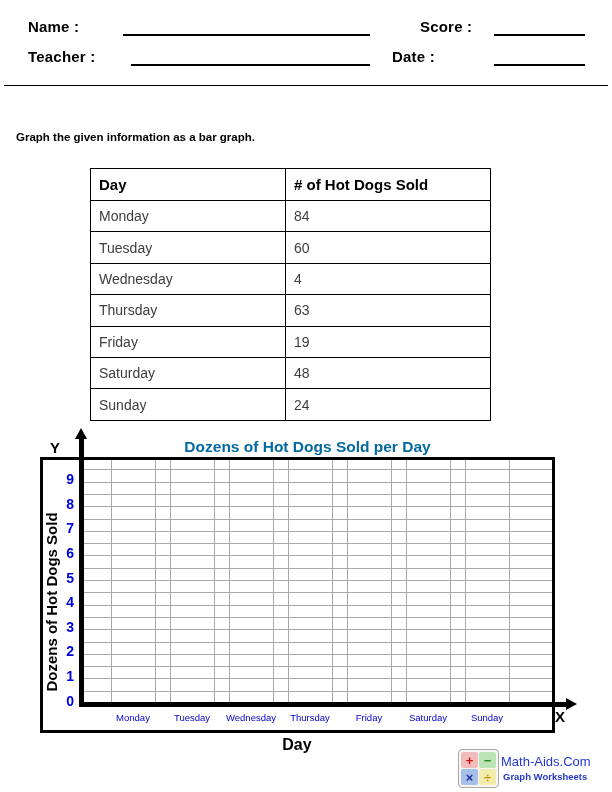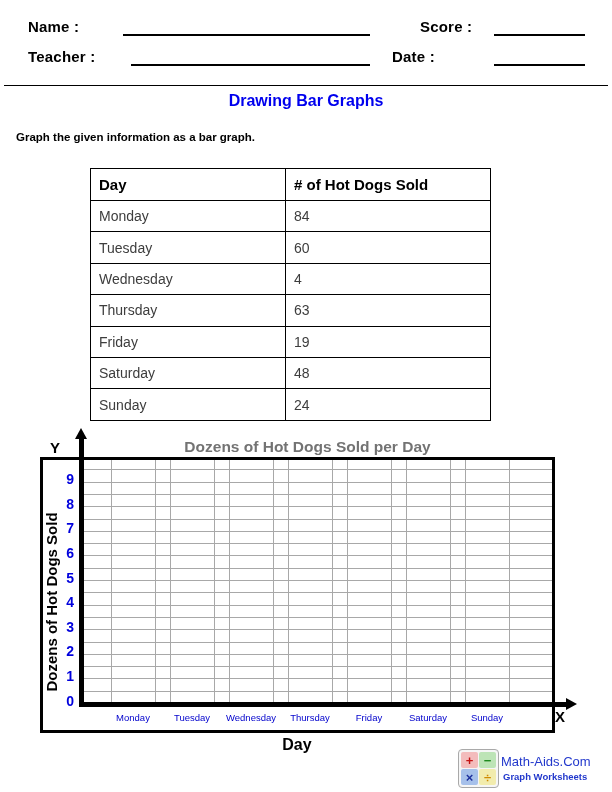--- a/index.html
+++ b/index.html
@@ -26,21 +26,21 @@
   .outer-box { position:absolute; left:40px; top:457px; width:515px; height:276px; border:3px solid #000; }
   .vline { position:absolute; width:1px; background:#a8a8a8; }
   .hline { position:absolute; height:1px; background:#a8a8a8; }
   .y-axis { position:absolute; left:79px; top:437px; width:5px; height:270px; background:#000; }
   .x-axis { position:absolute; left:79px; top:702px; width:488px; height:5px; background:#000; }
   .y-arrow { position:absolute; left:75px; top:428px; width:0; height:0;
              border-left:6px solid transparent; border-right:6px solid transparent; border-bottom:11px solid #000; }
   .x-arrow { position:absolute; left:566px; top:698px; width:0; height:0;
              border-top:6px solid transparent; border-bottom:6px solid transparent; border-left:11px solid #000; }
   .chart-title { position:absolute; left:80px; top:438px; width:455px; text-align:center;
-                 font-size:15.5px; font-weight:bold; color:#737373; }
+                 font-size:15.5px; font-weight:bold; color:#0369a1; }
   .axis-letter { position:absolute; font-size:15px; font-weight:bold; color:#000; }
   .ytick { position:absolute; left:40px; width:34px; text-align:right;
            font-size:14px; font-weight:bold; color:#0000dd; }
   .daylabel { position:absolute; top:712px; width:84px; text-align:center;
               font-size:9.5px; color:#0000cc; }
   .ylabel-rot { position:absolute; left:-49px; top:594px; width:200px; height:16px; text-align:center;
                 transform:rotate(-90deg); font-size:15px; font-weight:bold; color:#000; white-space:nowrap; }
   .xlabel { position:absolute; left:217px; top:736px; width:160px; text-align:center;
             font-size:16px; font-weight:bold; color:#000; }
 
@@ -62,21 +62,20 @@
   <div class="abs write-line" style="left:123px; top:34px; width:247px;"></div>
   <div class="abs field-label" style="left:392px; top:18px;margin-left:28px;">Score :</div>
   <div class="abs write-line" style="left:494px; top:34px; width:91px;"></div>
   <div class="abs field-label" style="left:28px; top:48px;">Teacher :</div>
   <div class="abs write-line" style="left:131px; top:64px; width:239px;"></div>
   <div class="abs field-label" style="left:392px; top:48px;">Date :</div>
   <div class="abs write-line" style="left:494px; top:64px; width:91px;"></div>
 
   <div class="abs separator" style="left:4px; top:85px; width:604px;"></div>
 
-  <div class="abs ws-title" style="left:0; top:92px;">Drawing Bar Graphs</div>
 
   <div class="abs instruction" style="left:16px; top:131px;">Graph the given information as a bar graph.</div>
 
   <table class="abs data-table" style="left:90px; top:168px;">
     <colgroup>
         <col style="width:195px">
         <col style="width:205px">
       </colgroup>
     <thead>
       <tr>

